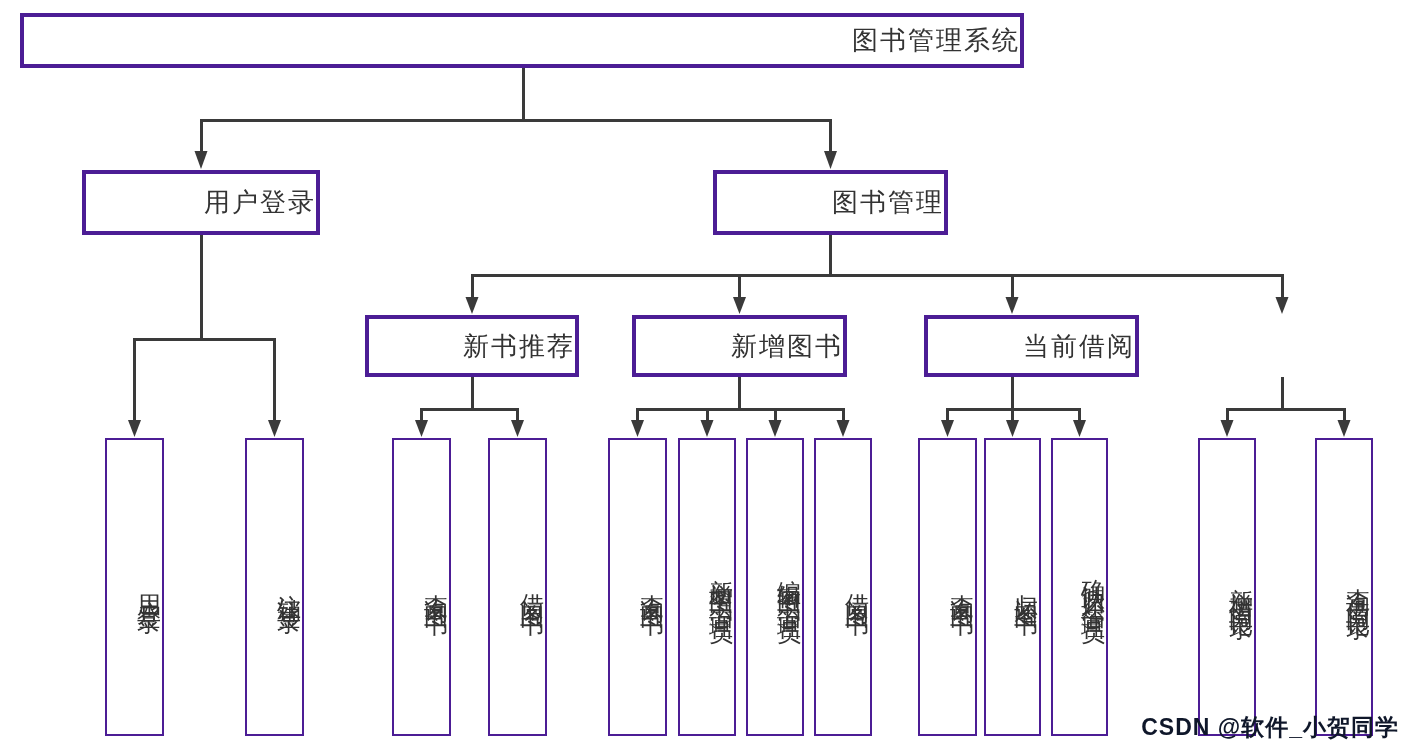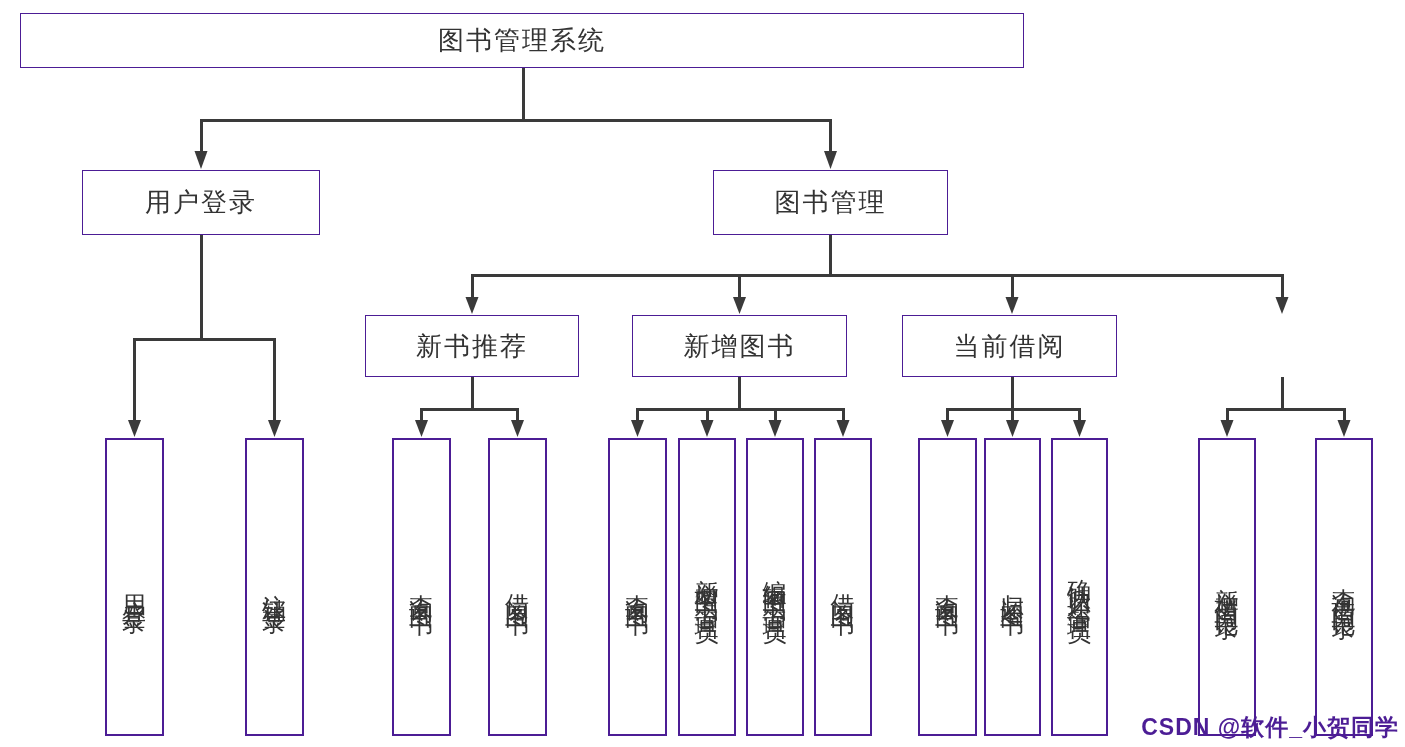--- a/index.html
+++ b/index.html
@@ -8,42 +8,42 @@
     width:1405px;height:747px;
     background:#ffffff;
     font-family:"Liberation Sans",sans-serif;
     overflow:hidden;
   }
   #wires{position:absolute;left:0;top:0;z-index:1;}
   .node{
     position:absolute;
     box-sizing:border-box;
     background:#ffffff;
-    border:1px solid #4c1d95;
-    display:flex;align-items:center;justify-content:center;
+    border:4px solid #4c1d95;
+    display:flex;align-items:center;justify-content:flex-end;
     color:#333333;
     z-index:2;
   }
   .hnode{font-size:26px;letter-spacing:2px;white-space:nowrap;}
   .vnode{border-width:2.5px;}
   .vtext{
     writing-mode:vertical-rl;
     text-orientation:mixed;
     font-size:24px;
     letter-spacing:6px;
     line-height:1.05;
     color:#333333;
   }
   #watermark{
     position:absolute;
     right:6px;top:712px;
     z-index:5;
     font-size:23px;
     font-weight:700;
-    color:#4c1d95;
+    color:#0f172a;
     letter-spacing:1px;
     white-space:nowrap;
   }
 </style>
 </head>
 <body>
 
 <div id="canvas">
 
   <svg id="wires" width="1405" height="747" viewBox="0 0 1405 747">
@@ -122,21 +122,21 @@
   <div class="node hnode" style="left:713px;top:170px;width:235px;height:65px;">
     <span>图书管理</span>
   </div>
 
   <div class="node hnode" style="left:365px;top:315px;width:214px;height:62px;">
     <span>新书推荐</span>
   </div>
   <div class="node hnode" style="left:632px;top:315px;width:215px;height:62px;">
     <span>新增图书</span>
   </div>
-  <div class="node hnode" style="left:902px;top:315px;width:215px;height:62px;">
+  <div class="node hnode" style="left:924px;top:315px;width:215px;height:62px;">
     <span>当前借阅</span>
   </div>
 
   <div class="node vnode" style="left:105px;top:438px;width:59px;height:298px;">
     <span class="vtext">用户登录</span>
   </div>
   <div class="node vnode" style="left:245px;top:438px;width:59px;height:298px;">
     <span class="vtext">注销登录</span>
   </div>
 

